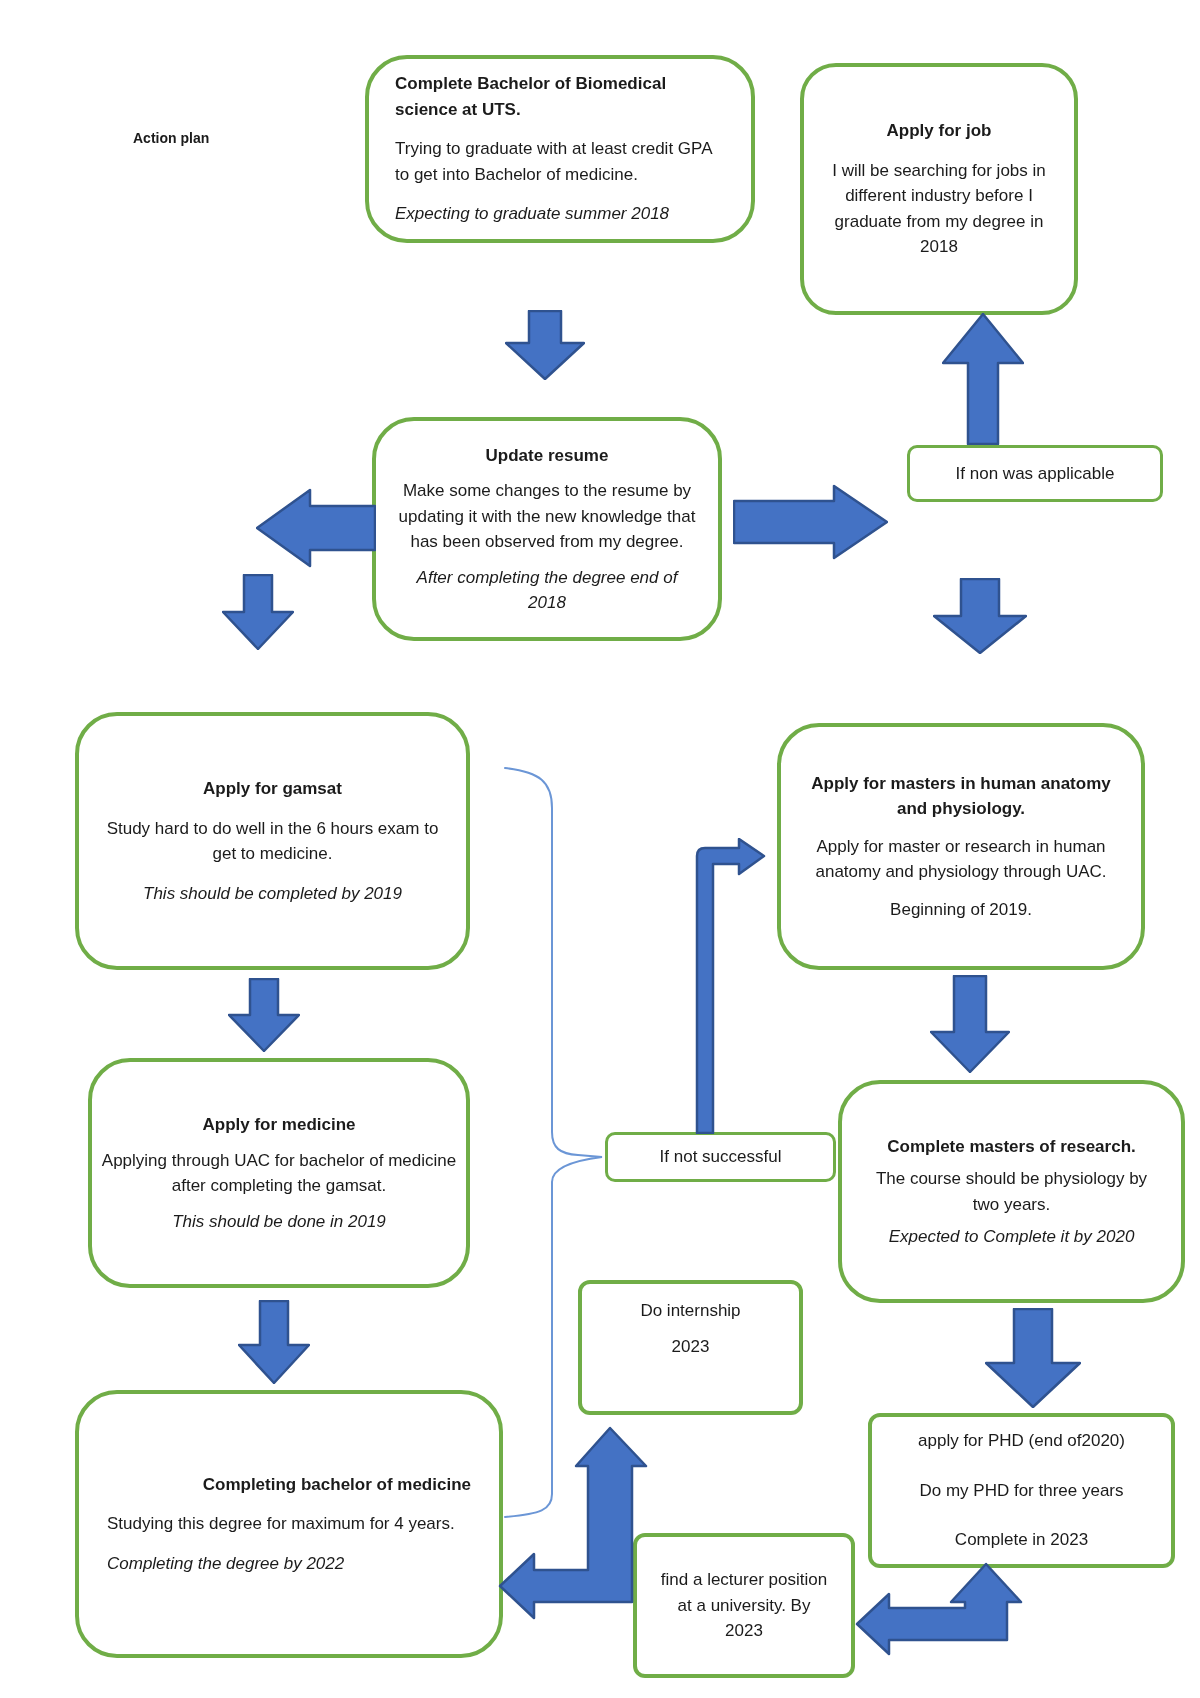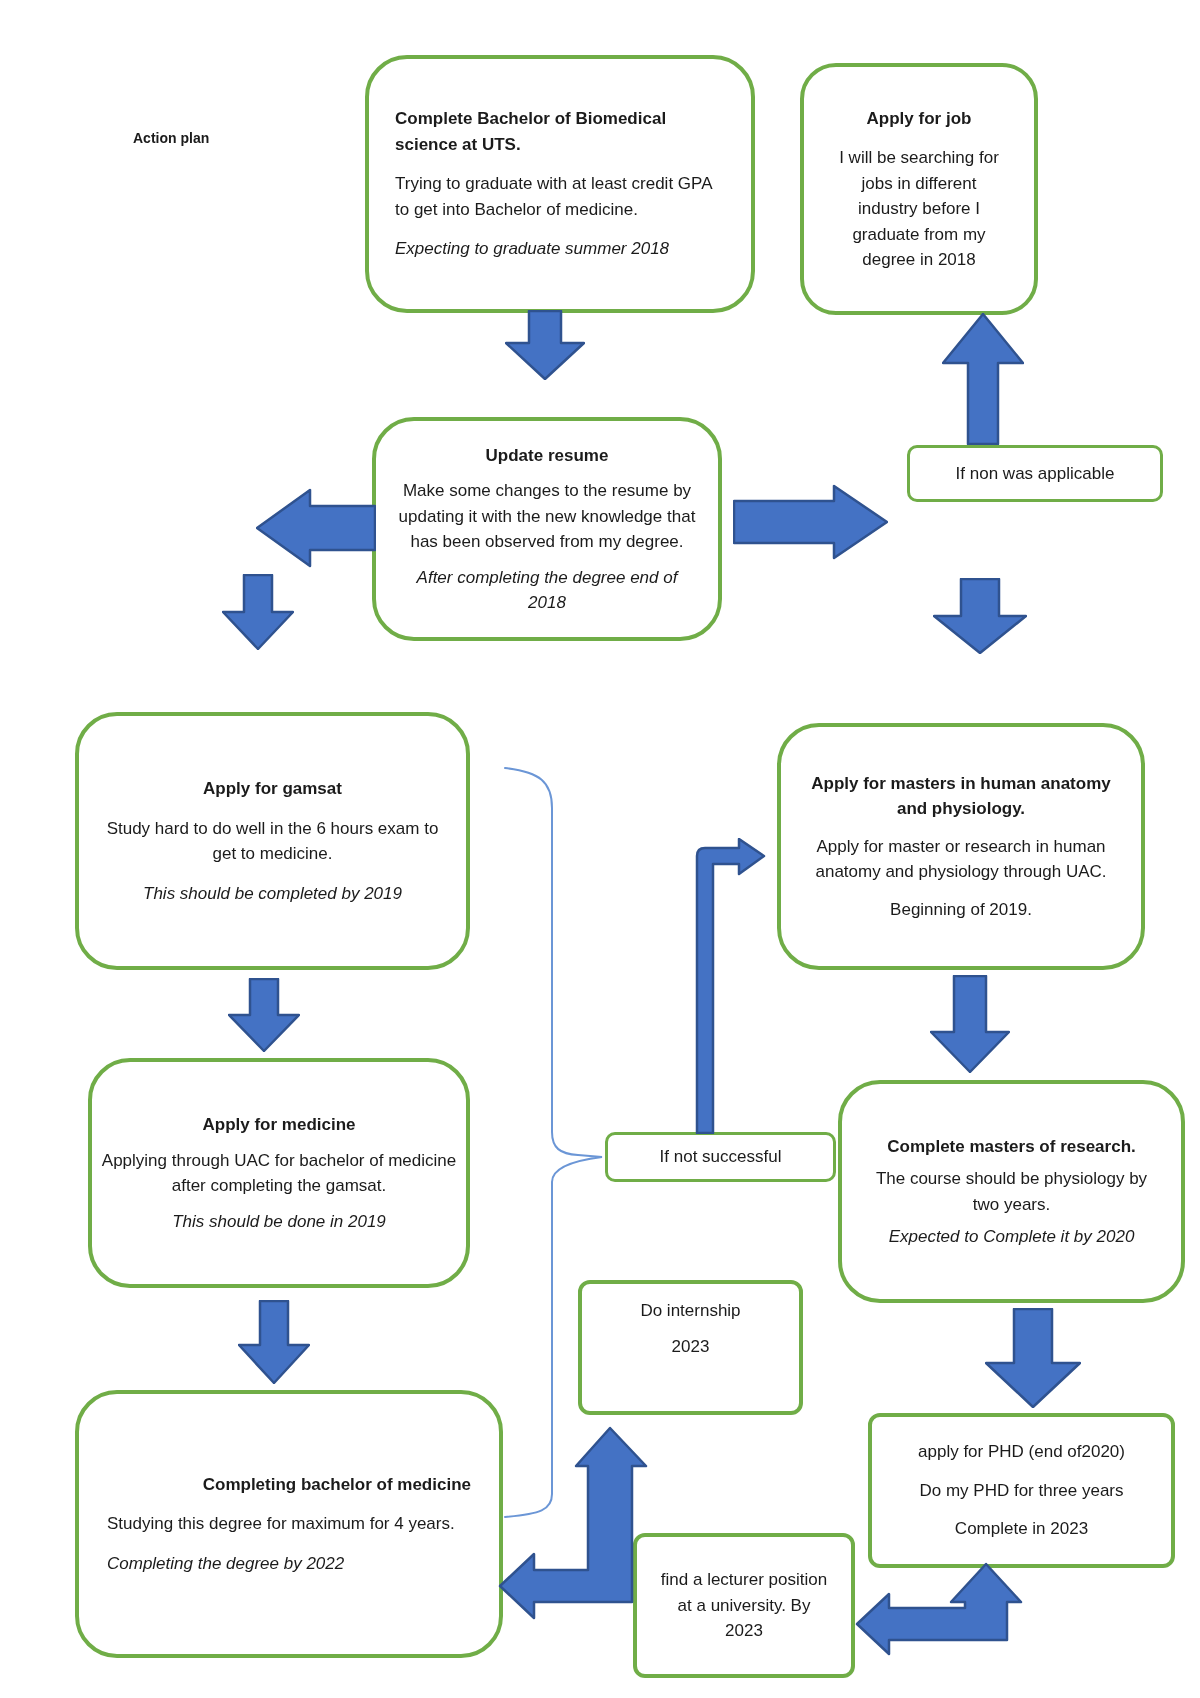--- a/index.html
+++ b/index.html
@@ -34,27 +34,27 @@
   .brace-layer{position:absolute;left:0;top:0;pointer-events:none;}
   .brace-layer path{fill:none;stroke:var(--brace);stroke-width:2;stroke-linecap:round;}
 </style>
 </head>
 <body style="--green: #70AD47; --blue: #4472C4; --blue-dark: #2F528F; --brace: #6B96D6; color: rgb(27, 27, 27);">
 
 <div class="canvas">
 
   <div class="lbl-title">Action plan</div>
 
-  <div class="node left-align" style="left:365px;top:55px;width:390px;height:258px;">
+  <div class="node left-align" style="left:365px;top:55px;width:390px;height:188px;">
     <p class="t">Complete Bachelor of Biomedical science at UTS.</p>
     <p class="b">Trying to graduate with at least credit GPA to get into Bachelor of medicine.</p>
     <p class="n">Expecting to graduate summer 2018</p>
   </div>
 
-  <div class="node" style="left:800px;top:63px;width:238px;height:252px;border-radius:36px;">
+  <div class="node" style="left:800px;top:63px;width:278px;height:252px;border-radius:36px;">
     <p class="t">Apply for job</p>
     <p class="b">I will be searching for jobs in different industry before I graduate from my degree in 2018</p>
   </div>
 
   <div class="node" style="left:372px;top:417px;width:350px;height:224px;padding:12px 22px;row-gap:10px;">
     <p class="t">Update resume</p>
     <p class="b">Make some changes to the resume by updating it with the new knowledge that has been observed from my degree.</p>
     <p class="n">After completing the degree end of 2018</p>
   </div>
 
@@ -88,21 +88,21 @@
     <p class="t">Complete masters of research.</p>
     <p class="b">The course should be physiology by two years.</p>
     <p class="n">Expected to Complete it by 2020</p>
   </div>
 
   <div class="node mid" style="left:578px;top:1280px;width:225px;height:135px;justify-content:flex-start;padding-top:14px;row-gap:10px;">
     <p>Do internship</p>
     <p>2023</p>
   </div>
 
-  <div class="node mid" style="left:868px;top:1413px;width:307px;height:155px;row-gap:13px;align-items:center;">
+  <div class="node mid" style="left:868px;top:1413px;width:307px;height:155px;row-gap:24px;align-items:center;">
     <p>apply for PHD (end of2020)</p>
     <p>Do my PHD for three years</p>
     <p>Complete in 2023</p>
   </div>
 
   <div class="node left-align" style="left:75px;top:1390px;width:428px;height:268px;padding:16px 28px;">
     <p class="t" style="text-align:right;">Completing bachelor of medicine</p>
     <p class="b">Studying this degree for maximum for 4 years.</p>
     <p class="n">Completing the degree by 2022</p>
   </div>

